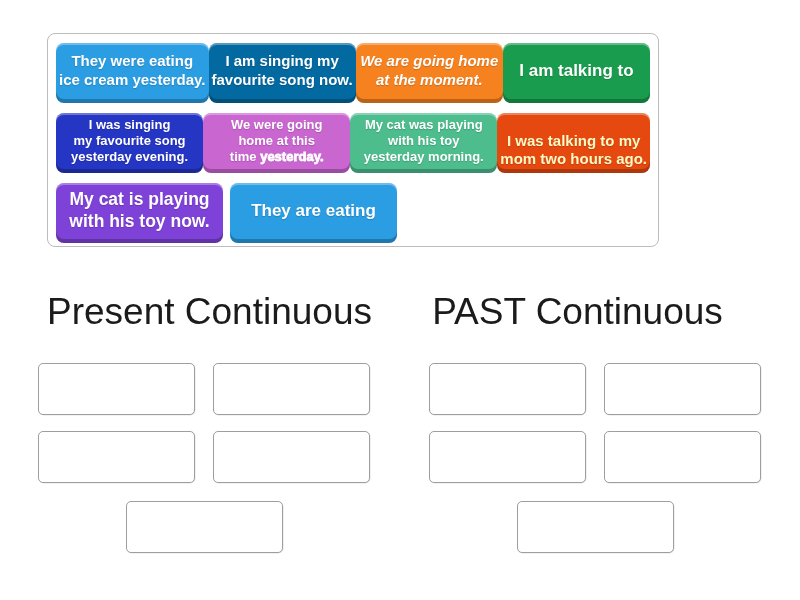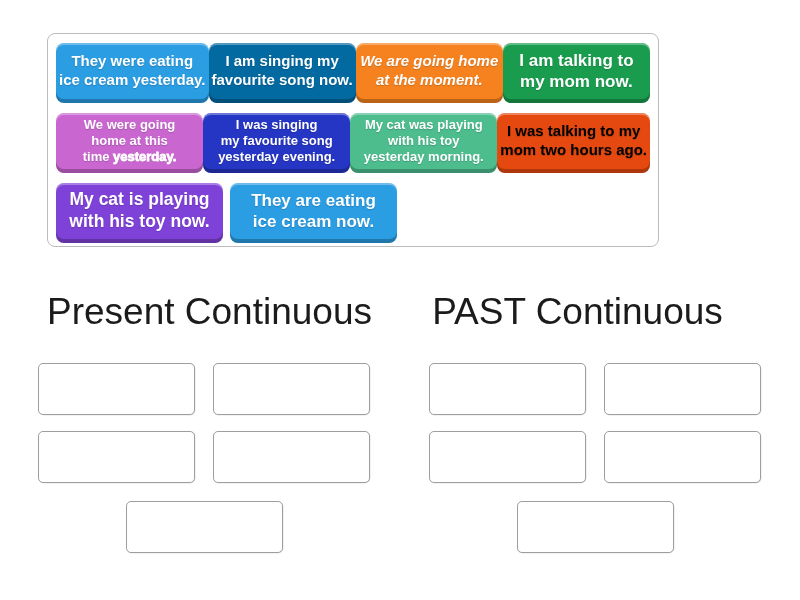--- a/index.html
+++ b/index.html
@@ -55,52 +55,50 @@
         <div class="card" style="background: #0369a1; color: rgb(255, 255, 255); font-size: 15px;">
           <span class="line">I am singing my</span>
           <span class="line">favourite song now.</span>
         </div>
         <div class="card" style="background: rgb(245, 130, 31); color: rgb(255, 255, 255); font-size: 15px; font-style: italic;">
           <span class="line">We are going home</span>
           <span class="line">at the moment.</span>
         </div>
         <div class="card" style="background: rgb(26, 156, 78); color: rgb(255, 255, 255); font-size: 17px;">
           <span class="line">I am talking to</span>
-          <span class="line">my mom now.</span>
         </div>
       </div>
       <div class="tray-row">
+        <div class="card" style="background: rgb(38, 54, 196); color: rgb(255, 255, 255); font-size: 13px;">
+          <span class="line">I was singing</span>
+          <span class="line">my favourite song</span>
+          <span class="line">yesterday evening.</span>
+        </div>
         <div class="card" style="background: rgb(201, 102, 208); color: rgb(255, 255, 255); font-size: 13px;">
           <span class="line">We were going</span>
           <span class="line">home at this</span>
           <span class="line">time <span class="bold-word">yesterday.</span></span>
-        </div>
-        <div class="card" style="background: rgb(38, 54, 196); color: rgb(255, 255, 255); font-size: 13px;">
-          <span class="line">I was singing</span>
-          <span class="line">my favourite song</span>
-          <span class="line">yesterday evening.</span>
         </div>
         <div class="card" style="background: rgb(77, 189, 142); color: rgb(255, 255, 255); font-size: 13px;">
           <span class="line">My cat was playing</span>
           <span class="line">with his toy</span>
           <span class="line">yesterday morning.</span>
         </div>
-        <div class="card" style="background: rgb(229, 73, 15); color: #000000; font-size: 15px;">
+        <div class="card" style="background: rgb(229, 73, 15); color: #fef9c3; font-size: 15px; justify-content: flex-end;">
           <span class="line">I was talking to my</span>
           <span class="line">mom two hours ago.</span>
         </div>
       </div>
       <div class="tray-row last">
         <div class="card" style="background: rgb(127, 66, 216); color: rgb(255, 255, 255); font-size: 17.5px;">
           <span class="line">My cat is playing</span>
           <span class="line">with his toy now.</span>
         </div>
         <div class="card" style="background: rgb(43, 157, 227); color: rgb(255, 255, 255); font-size: 17px;">
           <span class="line">They are eating</span>
-          <span class="line">ice cream now.</span>
         </div>
       </div>
     </div>
 
   <div class="group-title left">Present Continuous</div>
 
   <div class="group-title right">PAST Continuous</div>
 
   <div id="slots">
       <div class="drop-slot" style="left: 38px; top: 363px;"></div>

